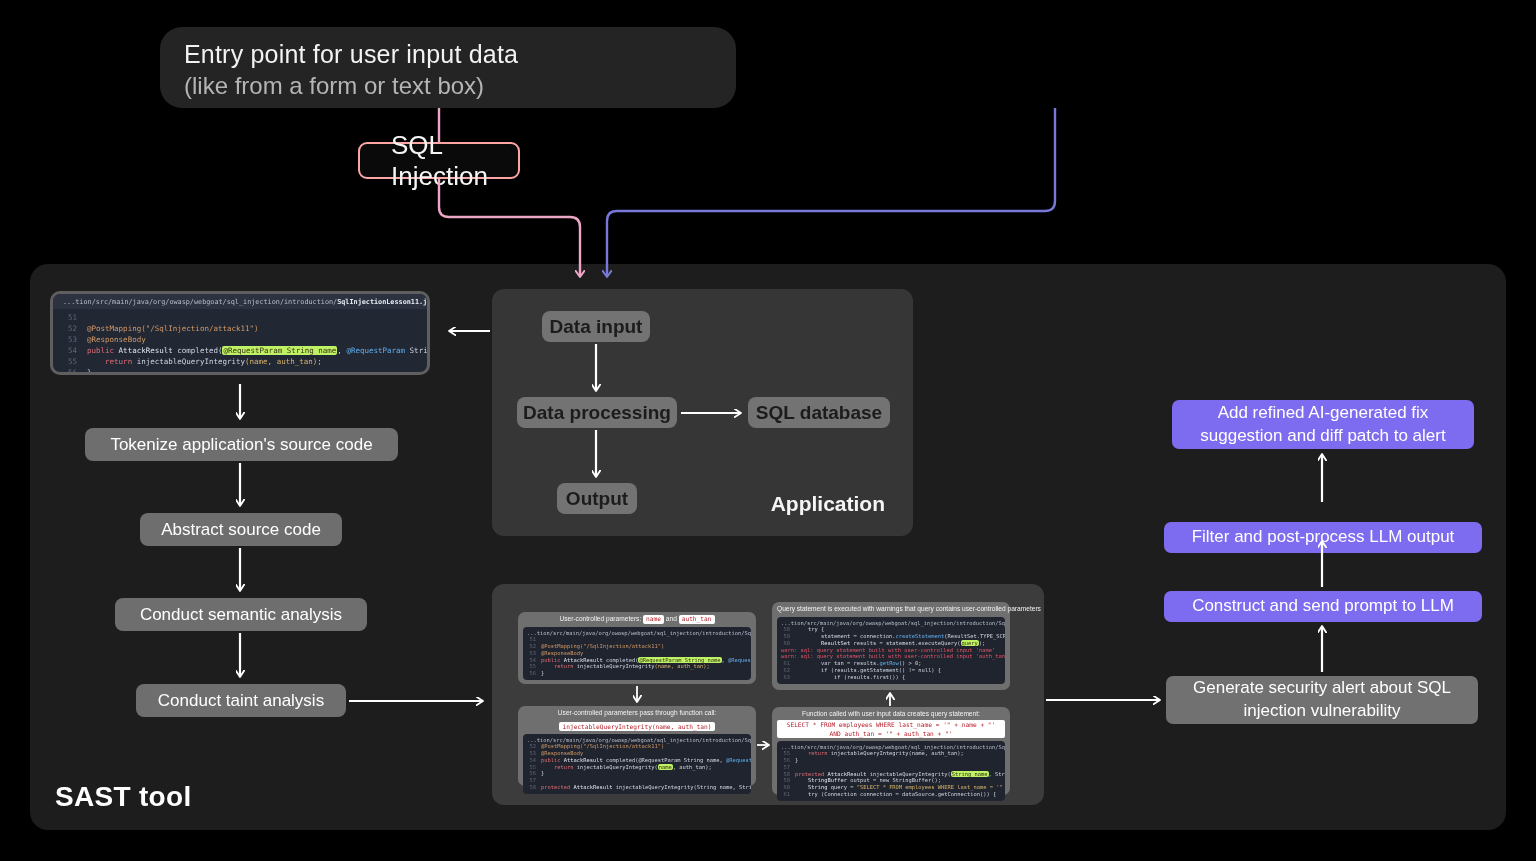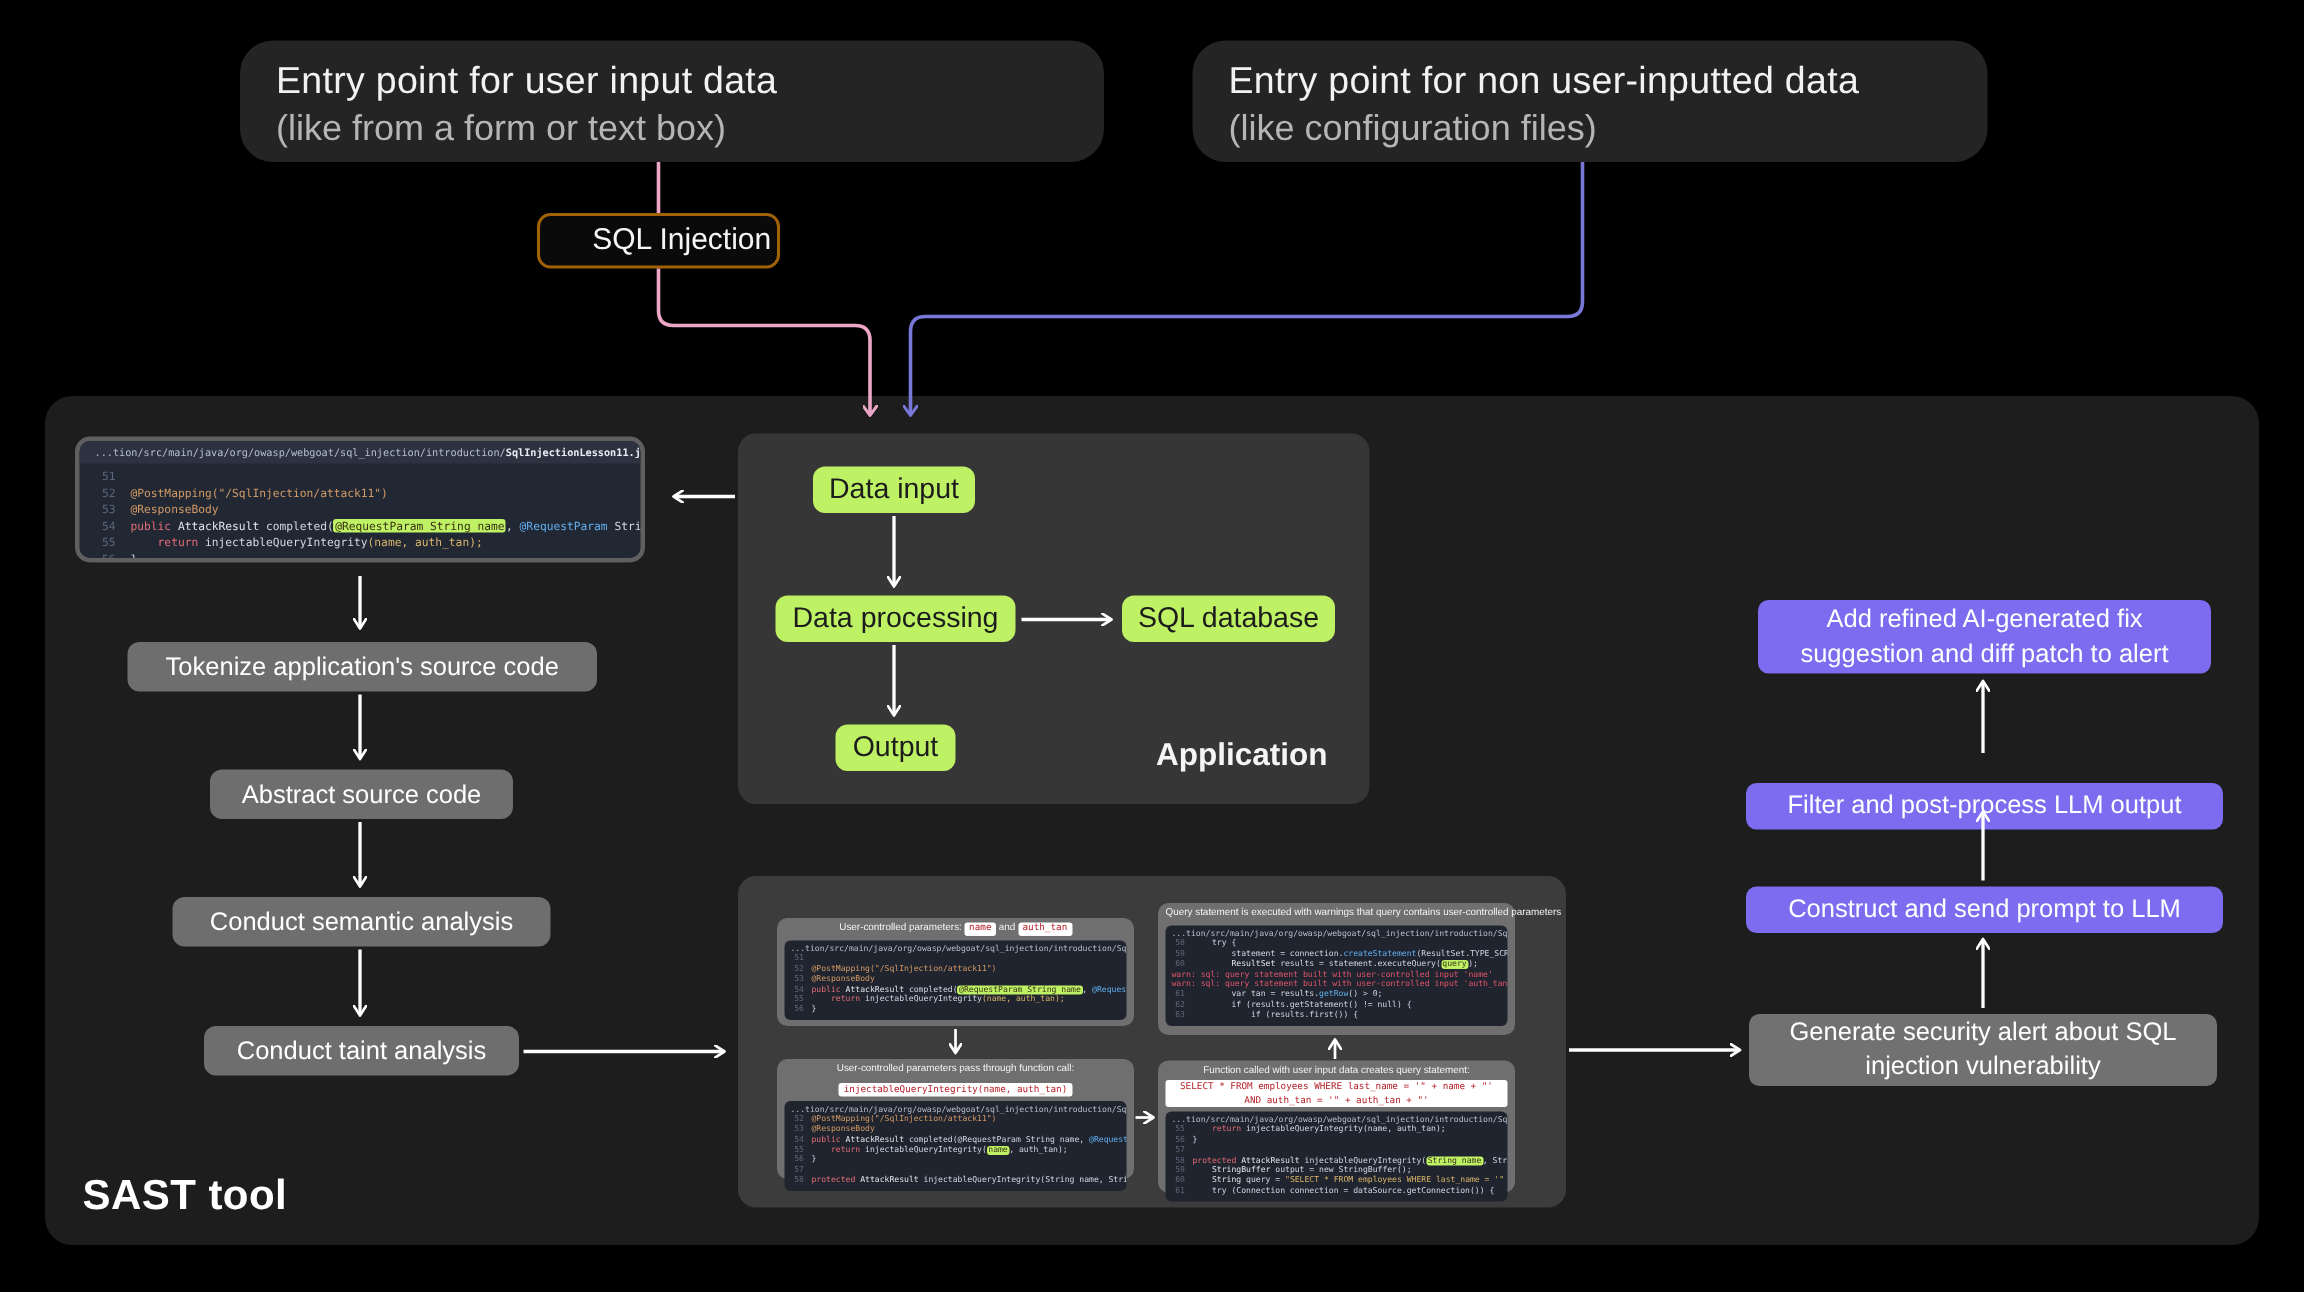--- a/index.html
+++ b/index.html
@@ -5,22 +5,22 @@
   html,body{margin:0;padding:0;background:#000;width:1536px;height:861px;overflow:hidden;
     font-family:"Liberation Sans",sans-serif;}
   .stage{position:absolute;left:0;top:0;width:1536px;height:861px;background:#000;}
   .abs{position:absolute;}
 
   
   .entry-box{background:#242424;border-radius:22px;padding:13px 24px;box-sizing:border-box;}
   .entry-title{color:#f2f2f2;font-size:25px;font-weight:500;letter-spacing:.2px;}
   .entry-sub{color:#b5b5b5;font-size:24px;margin-top:3px;}
 
-  .sql-pill{border:2px solid #a16207;border-radius:9px;background:#0a0a0a;
-    color:#f5f5f5;font-size:20px;display:flex;align-items:center;justify-content:center;box-sizing:border-box;padding-left:31px;}
+  .sql-pill{border:2px solid #fca5a5;border-radius:9px;background:#0a0a0a;
+    color:#f5f5f5;font-size:26px;display:flex;align-items:center;justify-content:center;box-sizing:border-box;padding-left:31px;}
 
   
   .sast{background:#1d1d1d;border-radius:18px;}
   .sast-label{color:#fff;font-size:28px;font-weight:700;letter-spacing:.3px;}
 
   
   .snippet{background:#222734;border:3px solid #5f5f5f;border-radius:10px;box-sizing:border-box;overflow:hidden;}
   .snippet-head{background:#2c3240;padding:4px 10px 3px;font-family:"DejaVu Sans Mono",monospace;
     font-size:6.8px;color:#b7bfce;white-space:nowrap;}
   .snippet-head b{color:#e8edf5;}
@@ -33,21 +33,21 @@
   .tk-ann{color:#d19a66;} .tk-blue{color:#61afef;} .tk-orange{color:#d8b46a;}
   .tk-warn{color:#e0556a;} .tk-path{color:#b7bfce;}
   .tk-hl{background:#bef264;color:#3a3115;border-radius:2px;padding:0 1px;}
 
   
   .pill-gray{background:#6e6e6e;border-radius:8px;color:#fff;font-size:17px;
     display:flex;align-items:center;justify-content:center;box-sizing:border-box;white-space:nowrap;}
 
   
   .app-box{background:#363636;border-radius:12px;}
-  .pill-lime{background:#bef264;border-radius:8px;color:#1c1c1c;font-weight:400;font-size:19px;
+  .pill-lime{background:#737373;border-radius:8px;color:#1c1c1c;font-weight:700;font-size:19px;
     display:flex;align-items:center;justify-content:center;box-sizing:border-box;white-space:nowrap;}
   .app-label{color:#f5f5f5;font-size:21px;font-weight:700;}
 
   
   .panels-wrap{background:#3c3c3c;border-radius:12px;}
   .mini-panel{background:#6f6f6f;border-radius:7px;padding:3px 5px 5px;box-sizing:border-box;}
   .mini-title{color:#f4f4f4;font-size:6.6px;text-align:center;line-height:8.5px;white-space:nowrap;}
   .mini-badges{text-align:center;line-height:9px;margin-top:1px;}
   .badge{background:#fff;color:#b3202a;font-family:"DejaVu Sans Mono",monospace;
     font-size:6.2px;border-radius:2px;padding:0 3px;display:inline-block;}
@@ -67,24 +67,20 @@
 <body>
 
 <div class="stage">
 
   <div class="abs sast" style="left:30px;top:264px;width:1476px;height:566px;"></div>
   <div class="abs sast-label" style="left:55px;top:781px;">SAST tool</div>
 
   <div class="abs entry-box" style="left:160px;top:27px;width:576px;height:81px;">
     <div class="entry-title">Entry point for user input data</div>
     <div class="entry-sub">(like from a form or text box)</div>
-  </div>
-  <div class="abs entry-box" style="left:795px;top:27px;width:530px;height:81px;">
-    <div class="entry-title">Entry point for non user-inputted data</div>
-    <div class="entry-sub">(like configuration files)</div>
   </div>
 
   <div class="abs sql-pill" style="left:358px;top:142px;width:162px;height:37px;">SQL Injection</div>
 
   <div class="abs snippet" style="left:50px;top:291px;width:380px;height:84px;">
     <div class="snippet-head"><span>...tion/src/main/java/org/owasp/webgoat/sql_injection/introduction/</span><b>SqlInjectionLesson11.java:54</b></div>
     <div class="codeblock">
         <div class="code-row"><span class="code-num">51</span><span class="code-body"><span class="tk-plain"></span></span></div>
         <div class="code-row"><span class="code-num">52</span><span class="code-body"><span class="tk-ann">@PostMapping("/SqlInjection/attack11")</span></span></div>
         <div class="code-row"><span class="code-num">53</span><span class="code-body"><span class="tk-ann">@ResponseBody</span></span></div>

